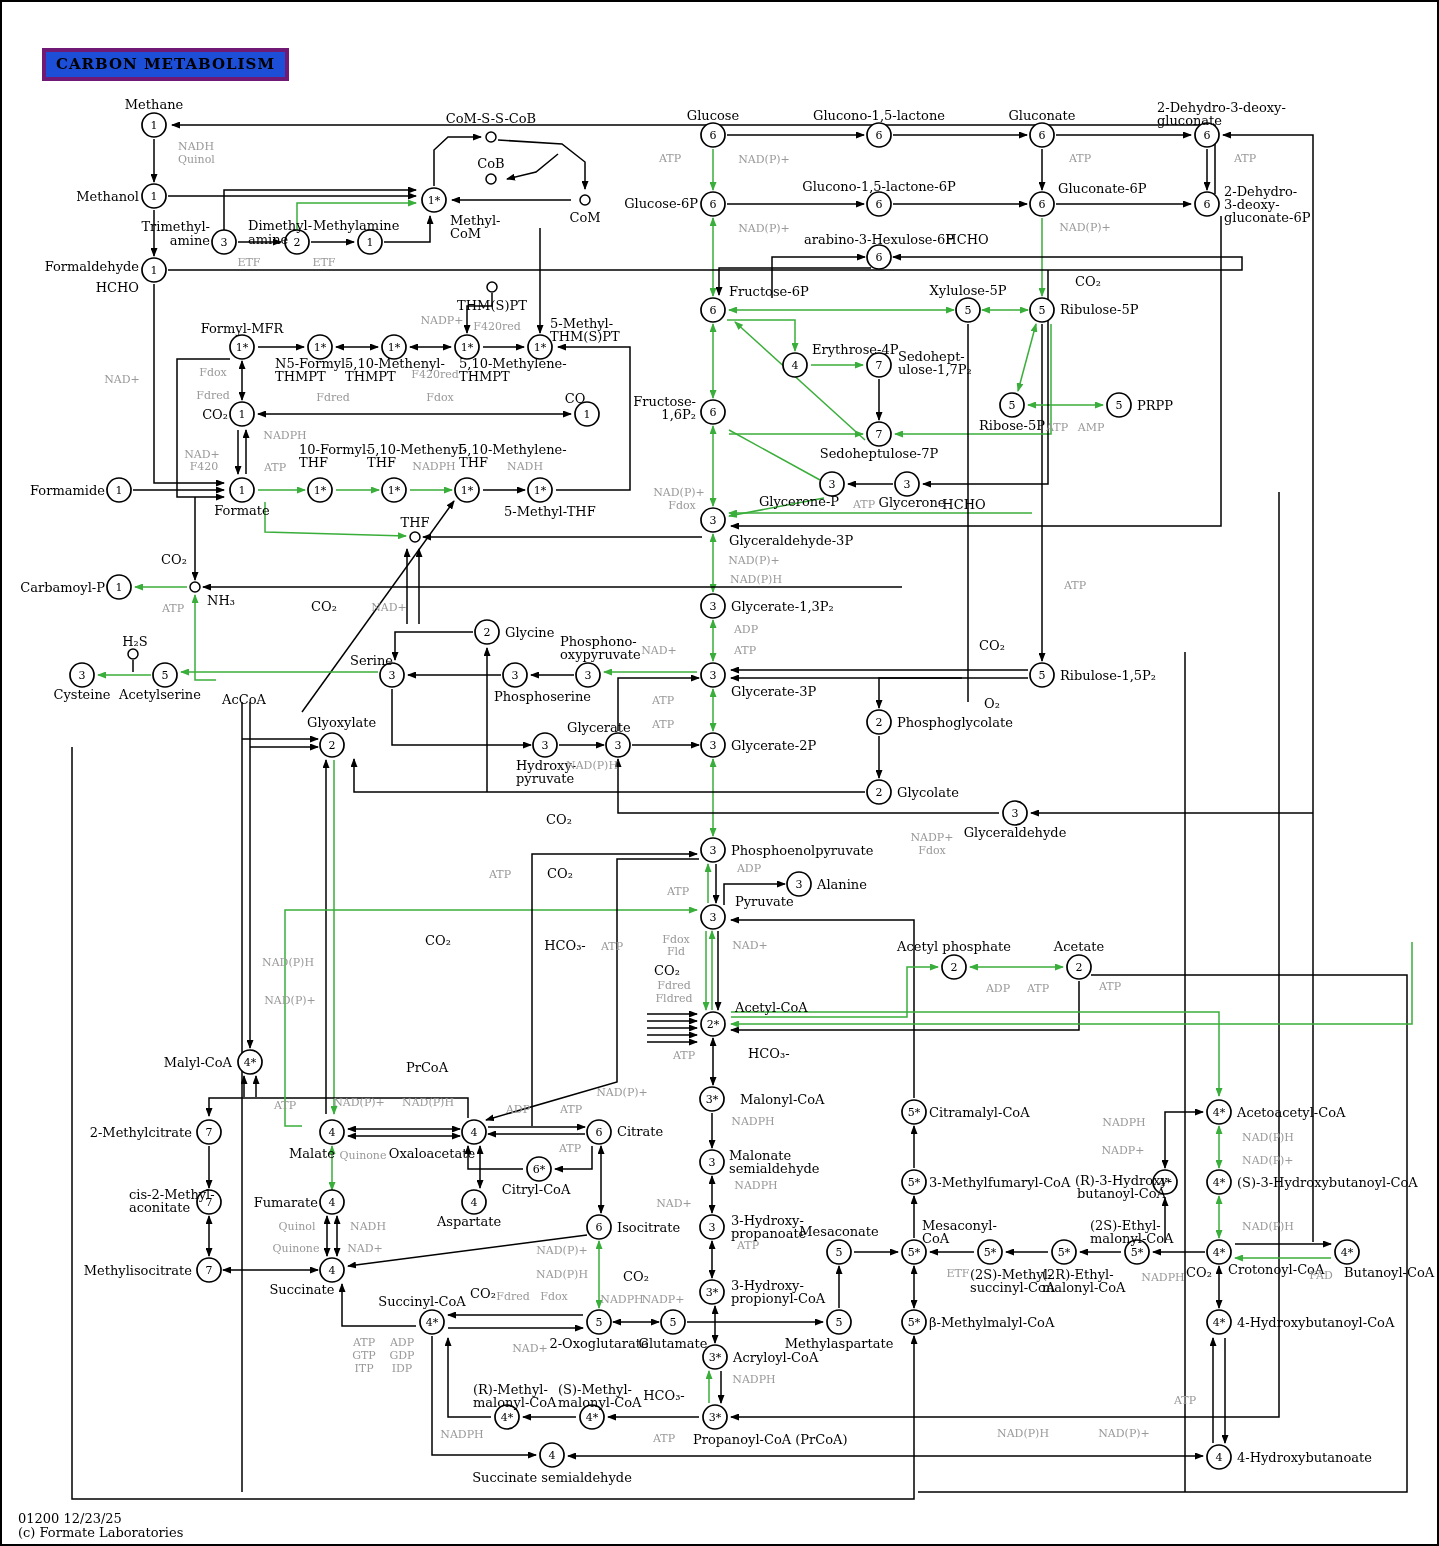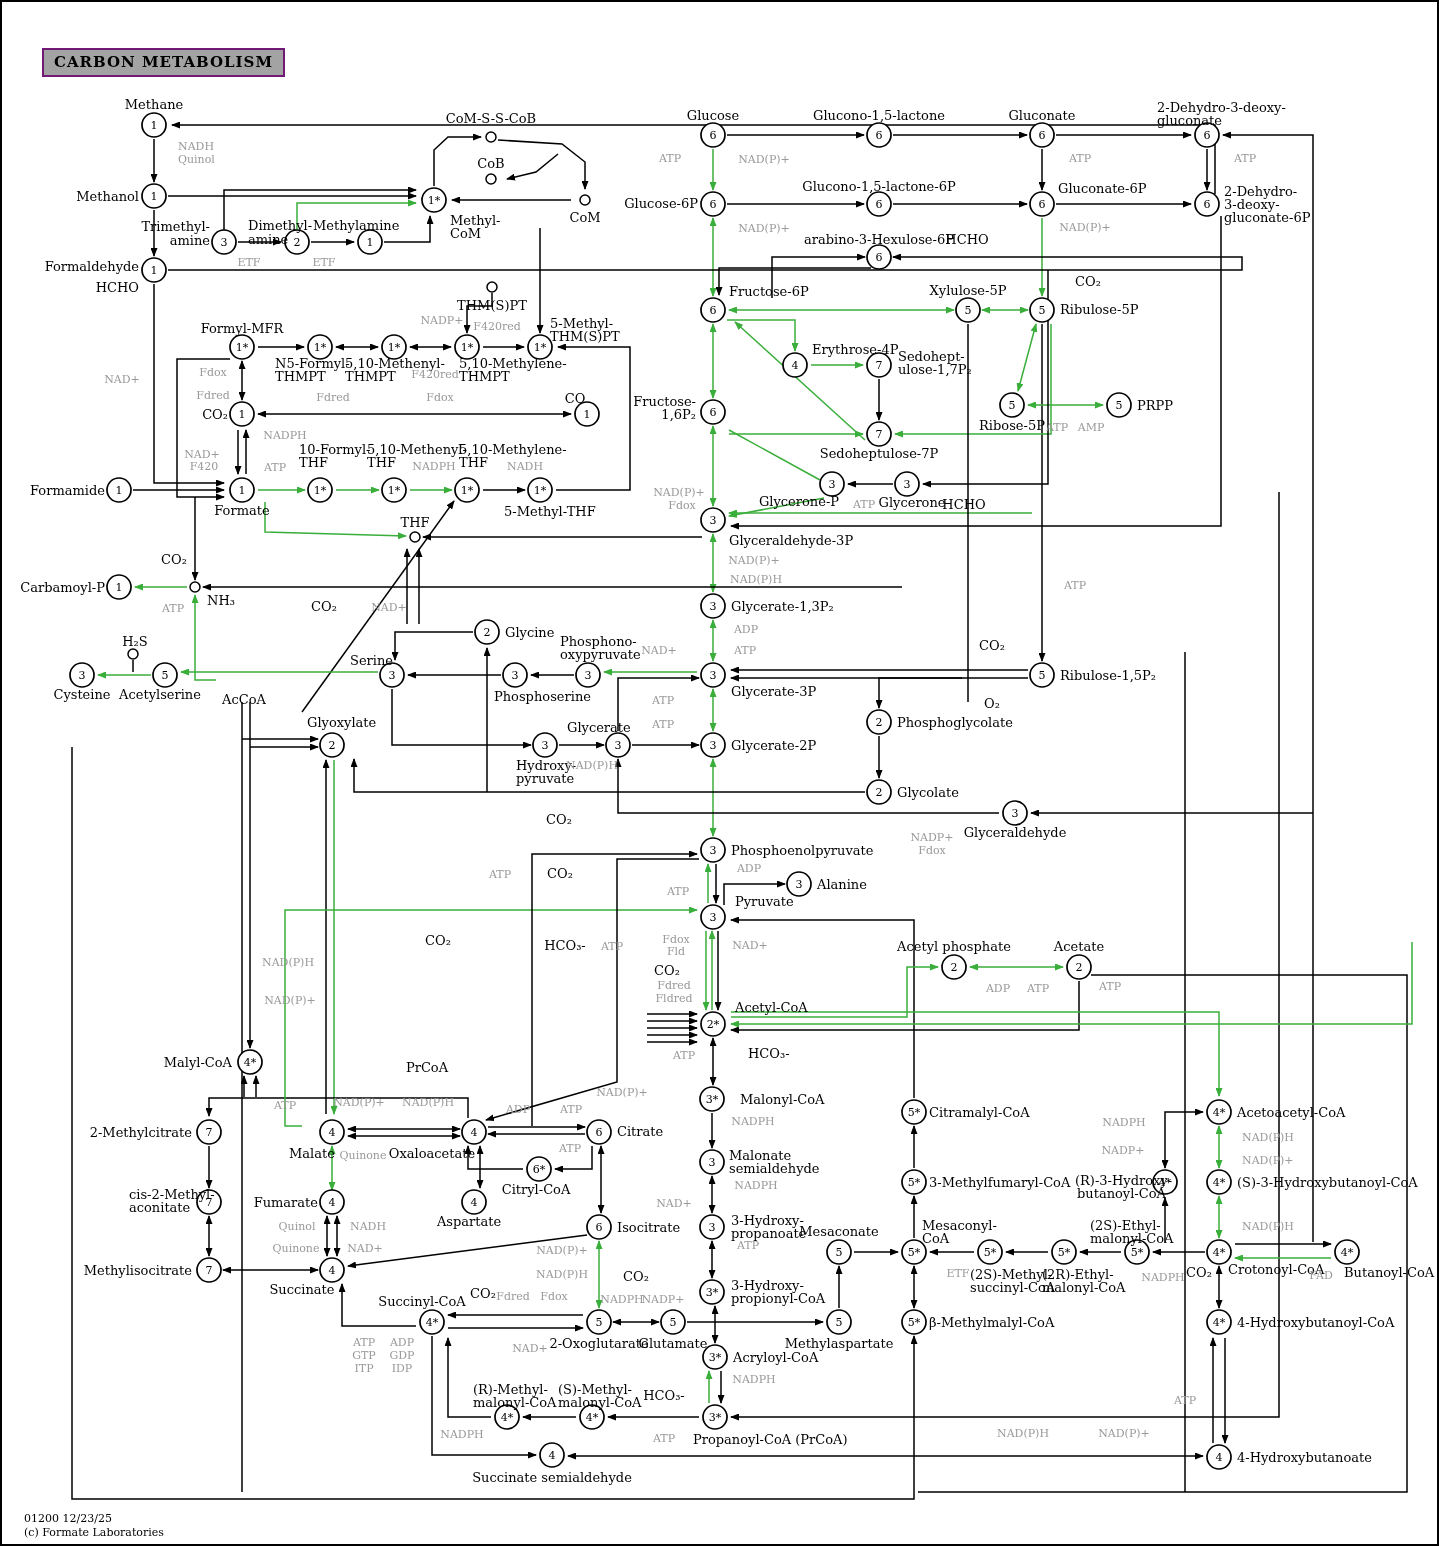--- a/index.html
+++ b/index.html
@@ -1,21 +1,21 @@
 <!DOCTYPE html>
 <html><head>
 <meta charset="utf-8">
 <style>
   html,body{margin:0;padding:0;background:#fff;}
   #stage{position:relative;width:1439px;height:1546px;background:#fff;box-sizing:border-box;
          border:2px solid #000;font-family:"DejaVu Serif","Liberation Serif",serif;overflow:hidden;}
   #diagram-svg{position:absolute;left:0;top:0;}
-  #title-box{position:absolute;left:40px;top:46px;border:2px solid #701a75;padding:3px 10px 4px 10px;
-             font-size:15px;font-weight:bold;letter-spacing:1px;background:#a3a3a3;z-index:5;}
-  #footer{position:absolute;left:22px;top:1510px;font-size:11px;line-height:14px;z-index:5;}
+  #title-box{position:absolute;left:40px;top:46px;border:4px solid #701a75;padding:3px 10px 4px 10px;
+             font-size:15px;font-weight:bold;letter-spacing:1px;background:#1d4ed8;z-index:5;}
+  #footer{position:absolute;left:16px;top:1510px;font-size:13px;line-height:14px;z-index:5;}
 </style>
 </head>
 <body>
 
 <div id="stage">
   <svg id="diagram-svg" xmlns="http://www.w3.org/2000/svg" width="1439" height="1546" viewBox="0 0 1439 1546">
       <defs>
         <marker id="ak" markerWidth="9" markerHeight="7" refX="8" refY="3.5" orient="auto" markerUnits="userSpaceOnUse">
           <path d="M0,0 L9,3.5 L0,7 z" fill="#000000"></path>
         </marker>

